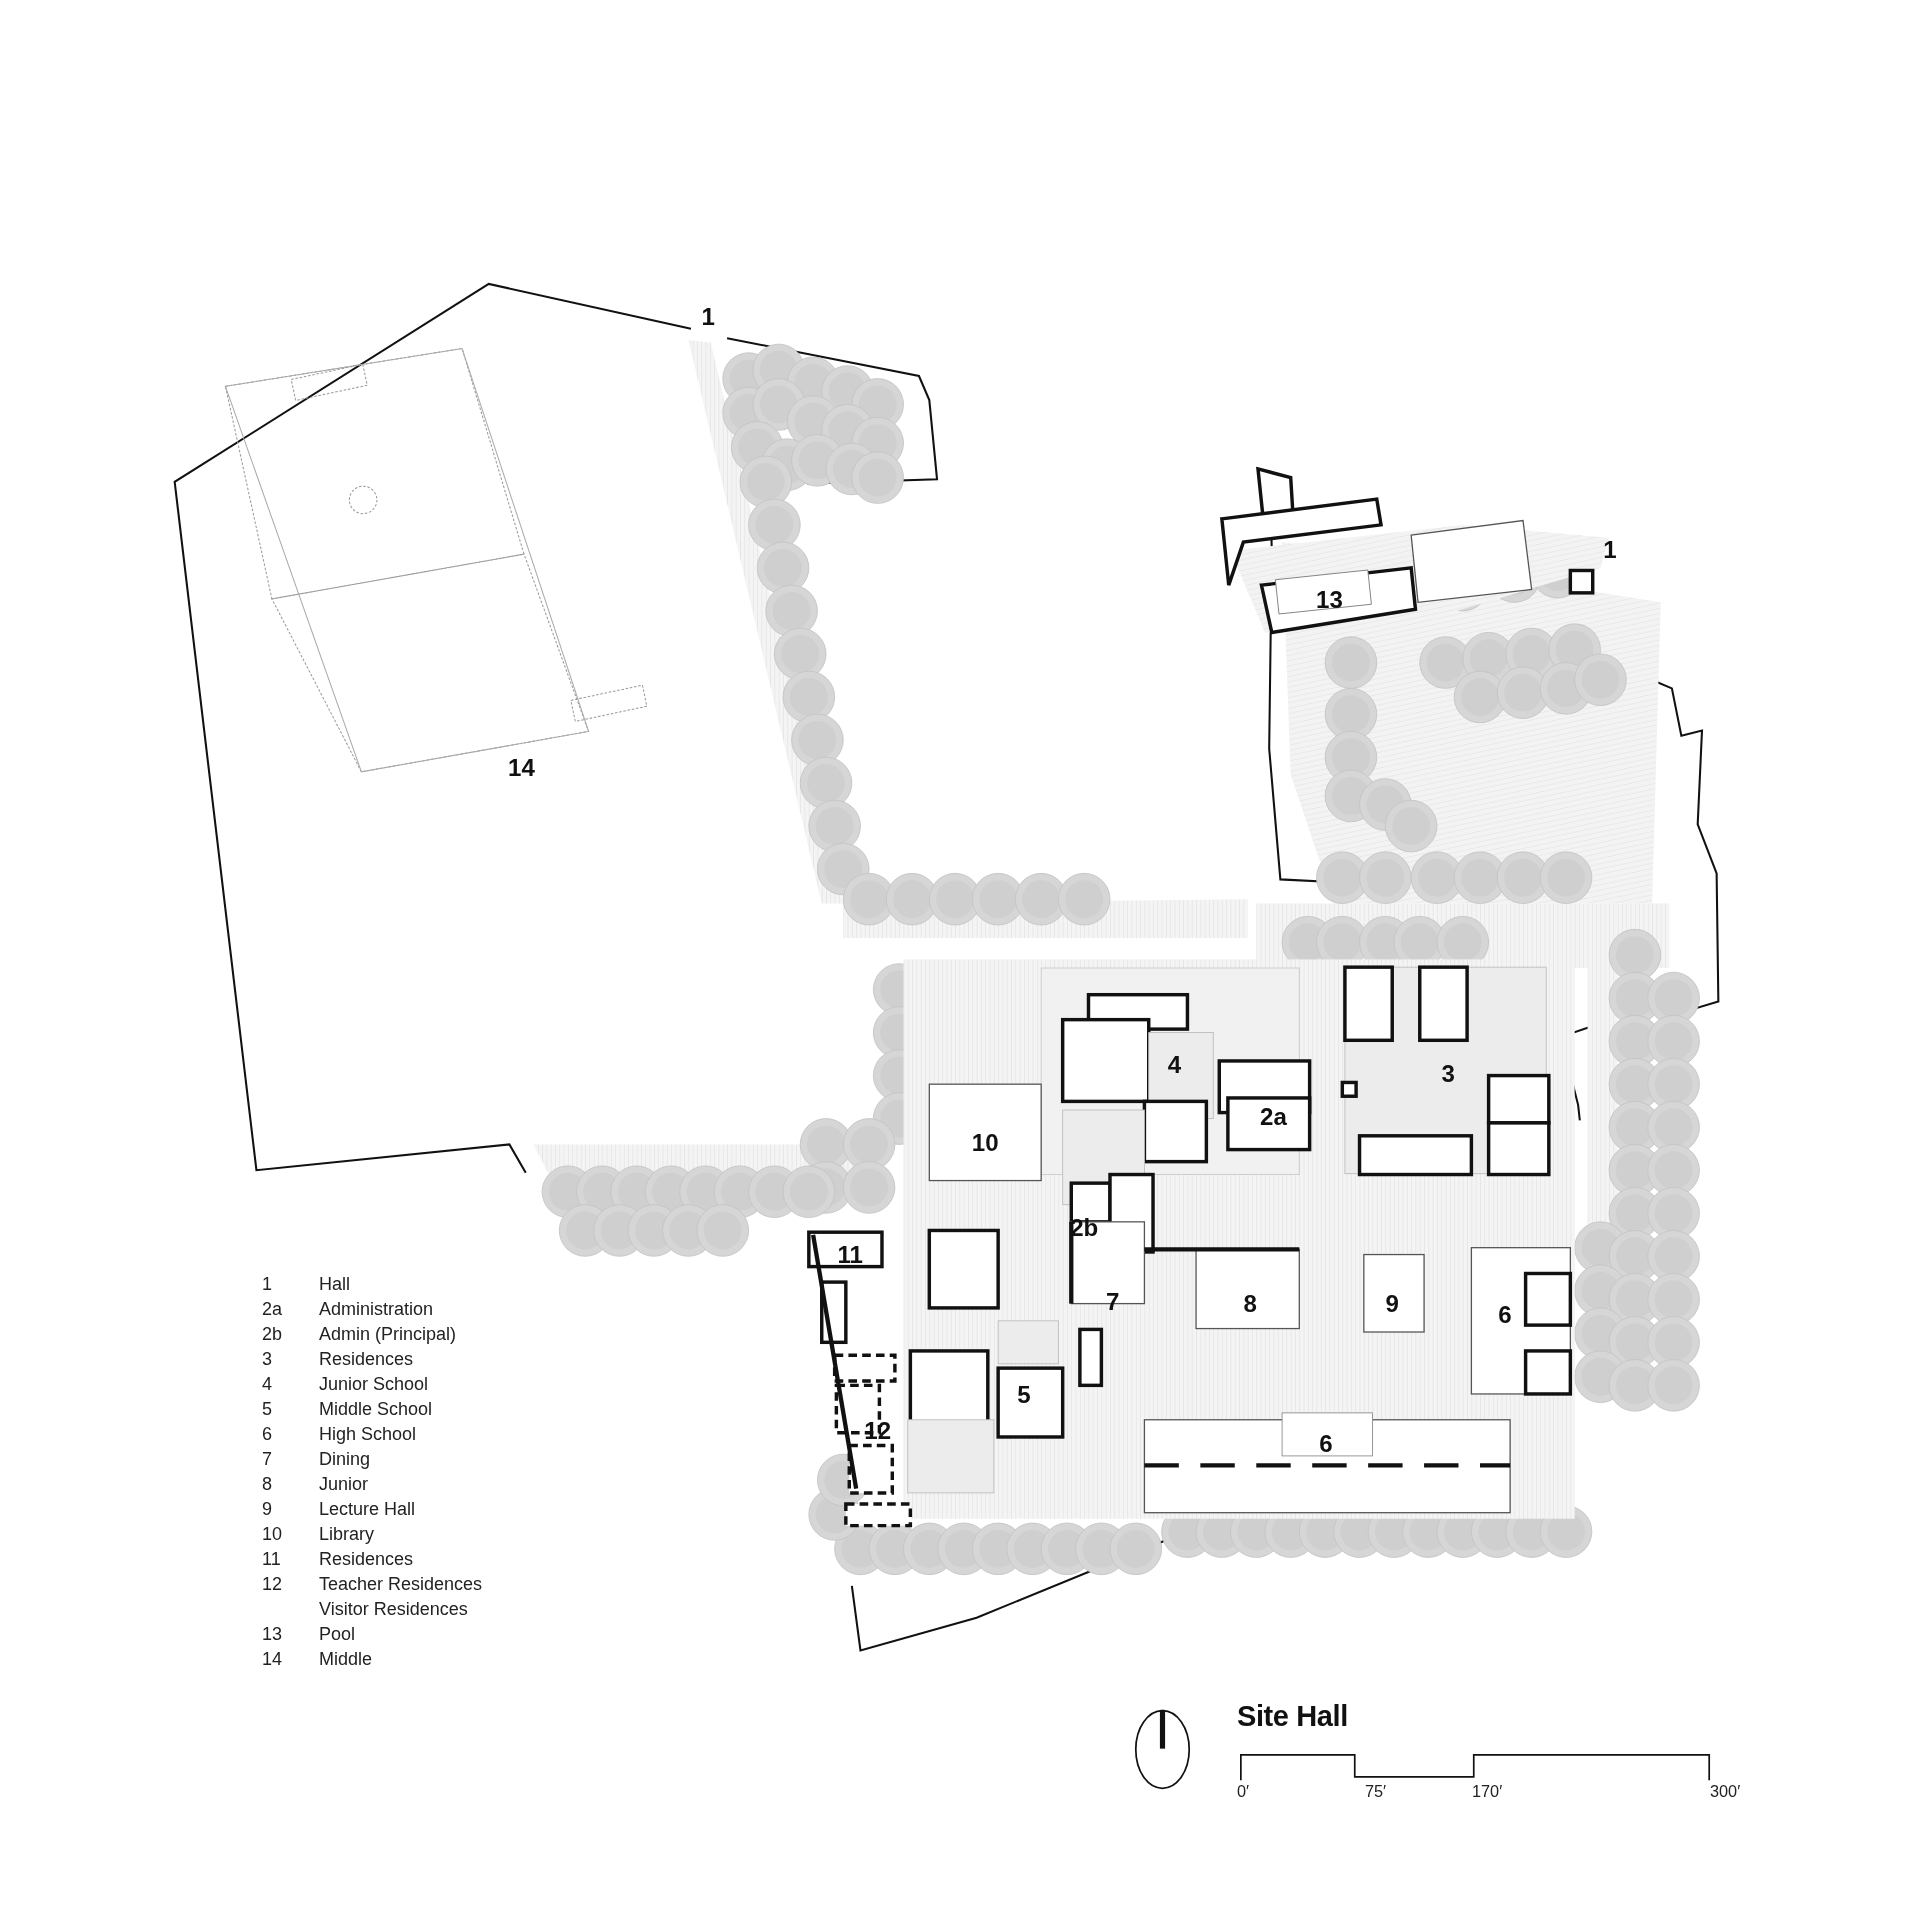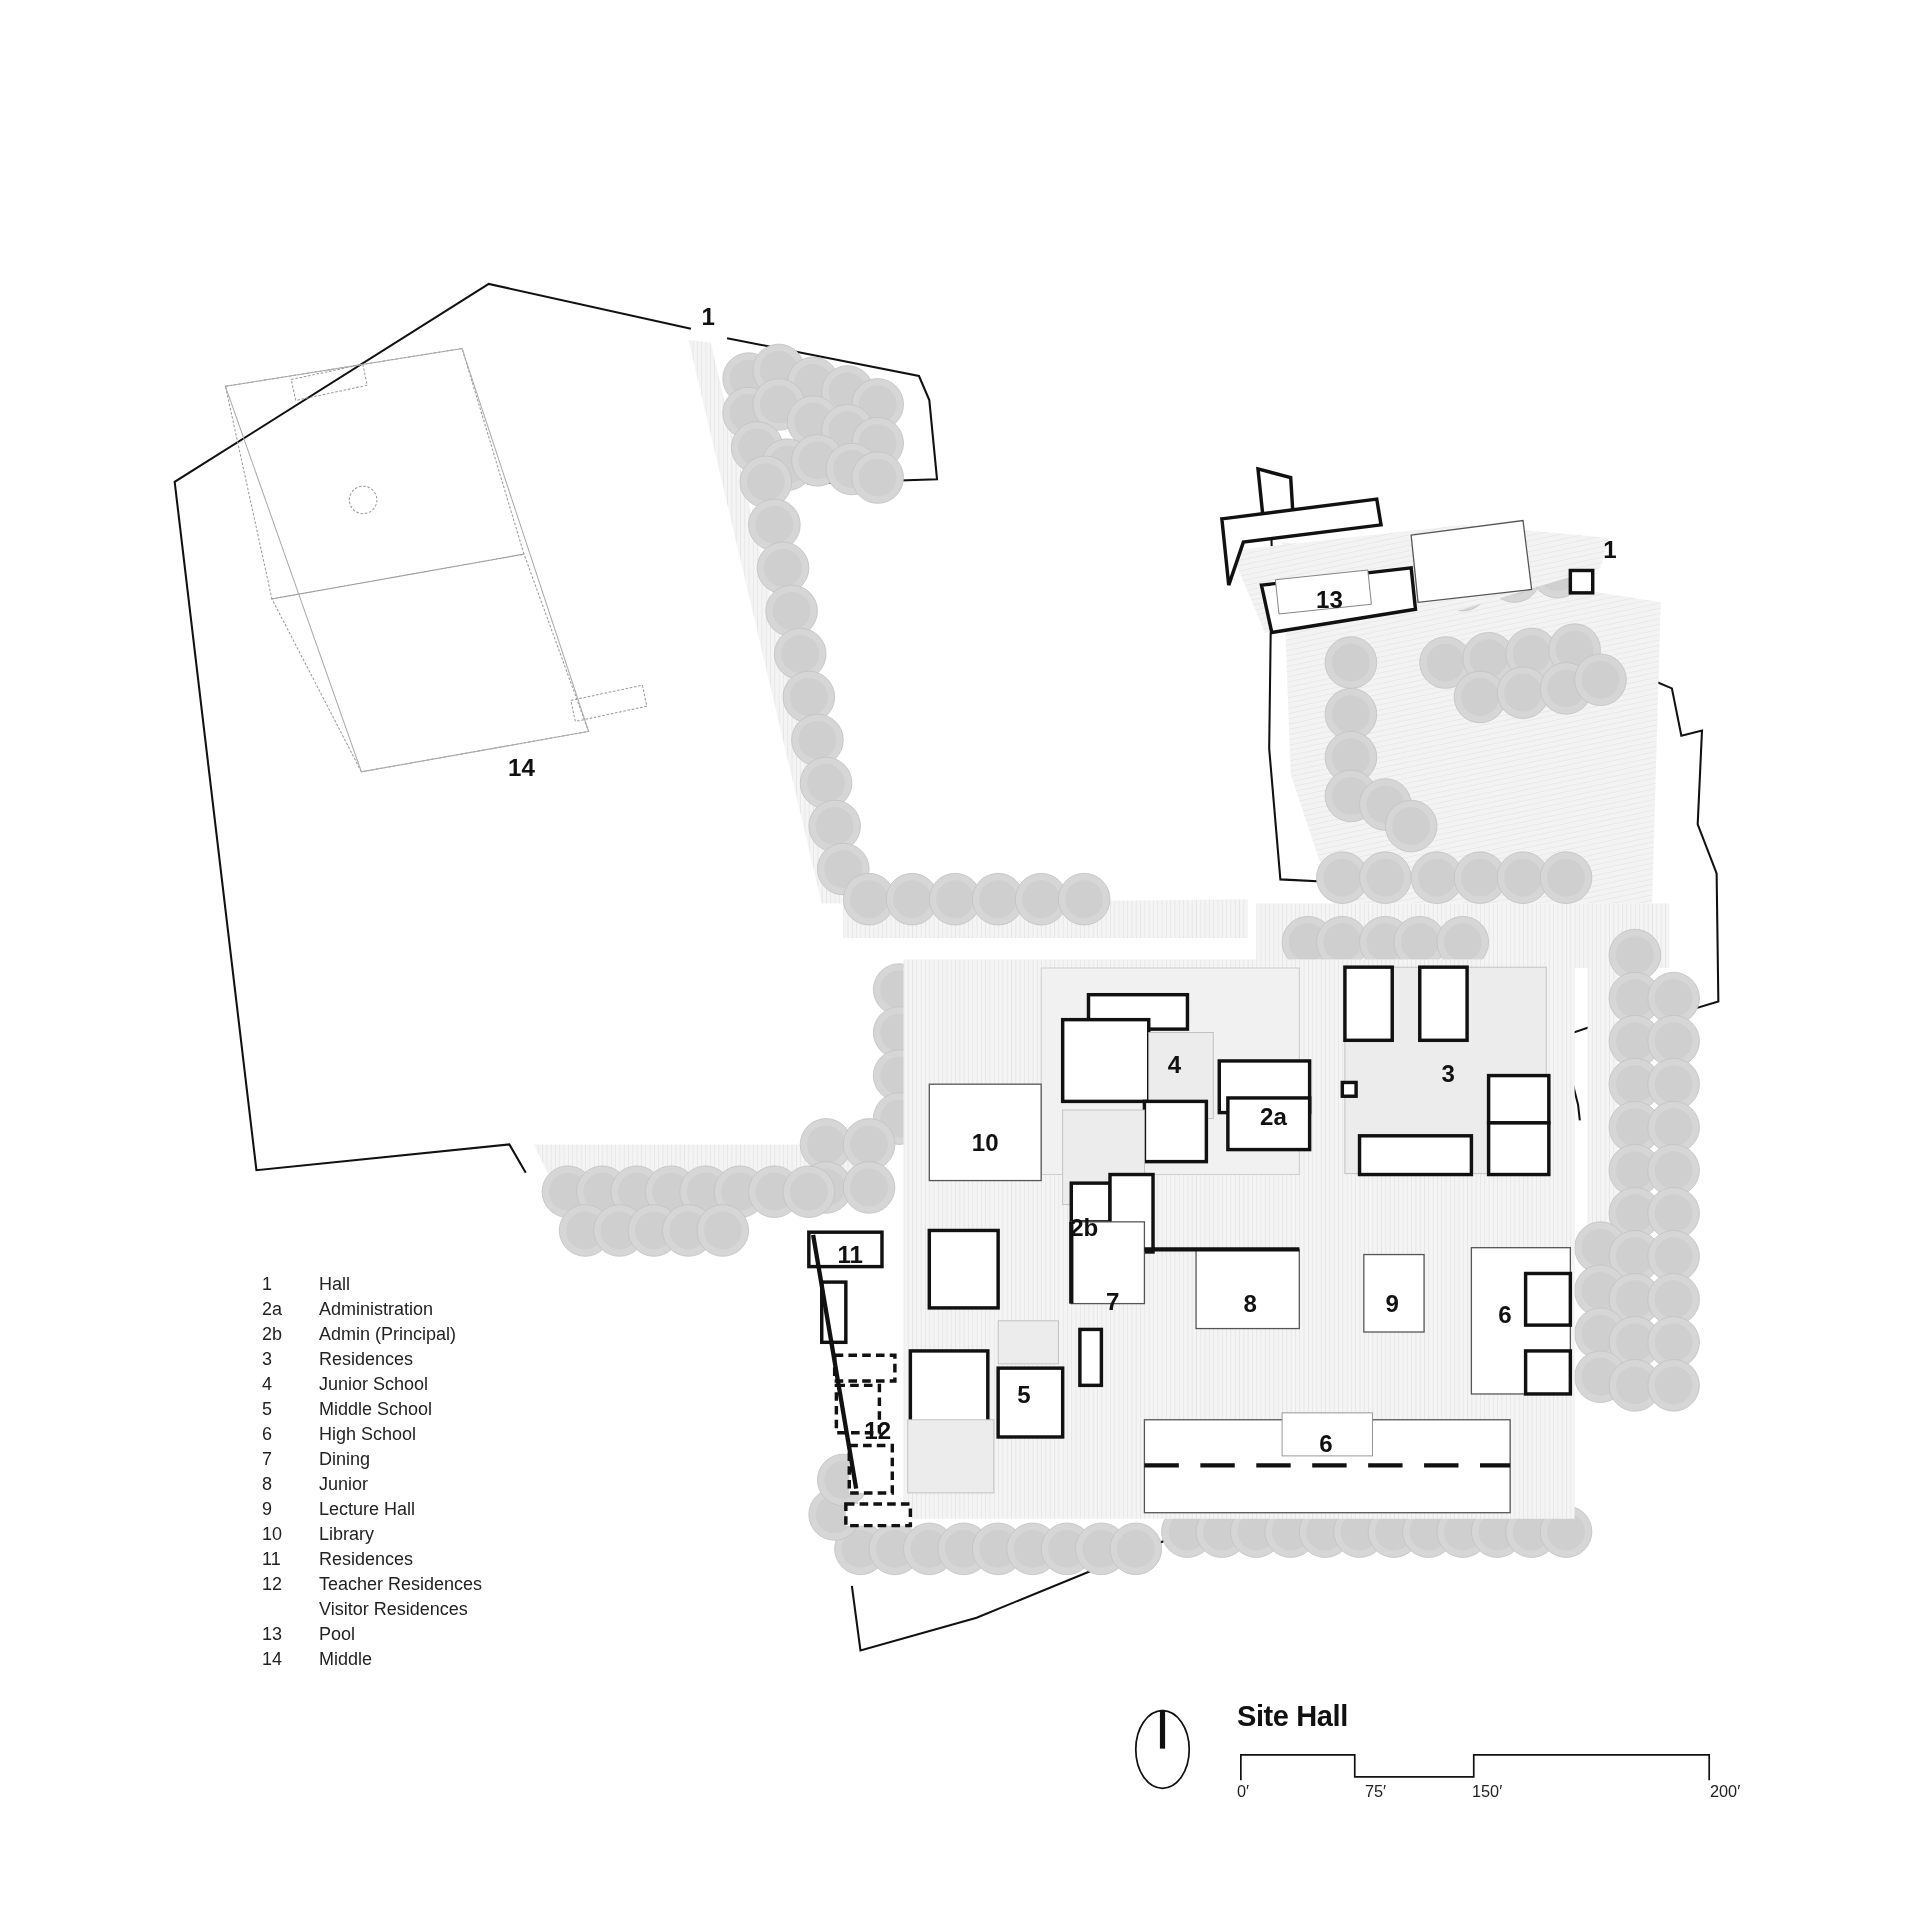--- a/index.html
+++ b/index.html
@@ -410,16 +410,16 @@
   <svg id="north" viewBox="0 0 66 94">
     <ellipse cx="33" cy="47" rx="31" ry="45" fill="none" stroke="#111" stroke-width="2"></ellipse>
     <rect x="30" y="1" width="6" height="45" fill="#111"></rect>
   </svg>
   <div id="title">Site Hall</div>
   <svg id="scalebar" viewBox="0 0 600 40">
     <polyline points="1,38 1,8 135,8 135,34 275,34 275,8 552,8 552,38" fill="none" stroke="#111" stroke-width="2"></polyline>
   </svg>
   <span class="scale-tick" style="left:103px">0′</span>
   <span class="scale-tick" style="left:231px">75′</span>
-  <span class="scale-tick" style="left:338px">150′</span>
-  <span class="scale-tick" style="left:576px">200′</span>
+  <span class="scale-tick" style="left:338px">170′</span>
+  <span class="scale-tick" style="left:576px">300′</span>
 </div>
 
 
 </body></html>

